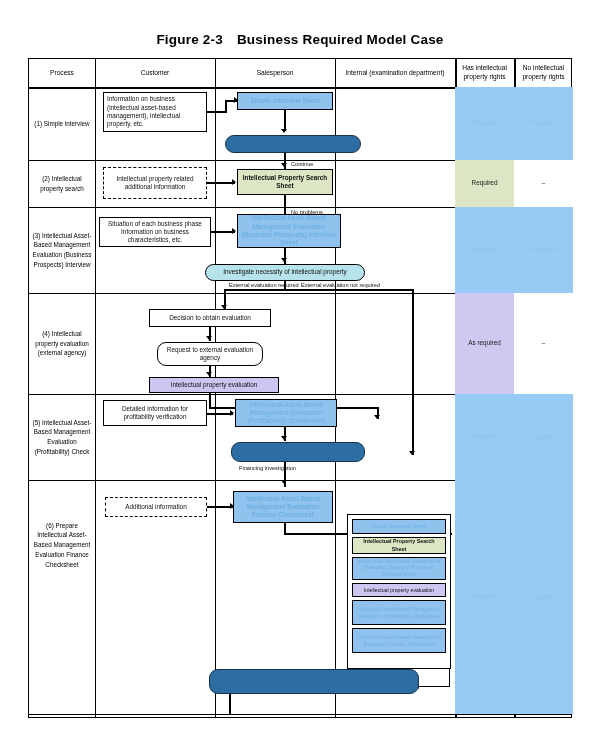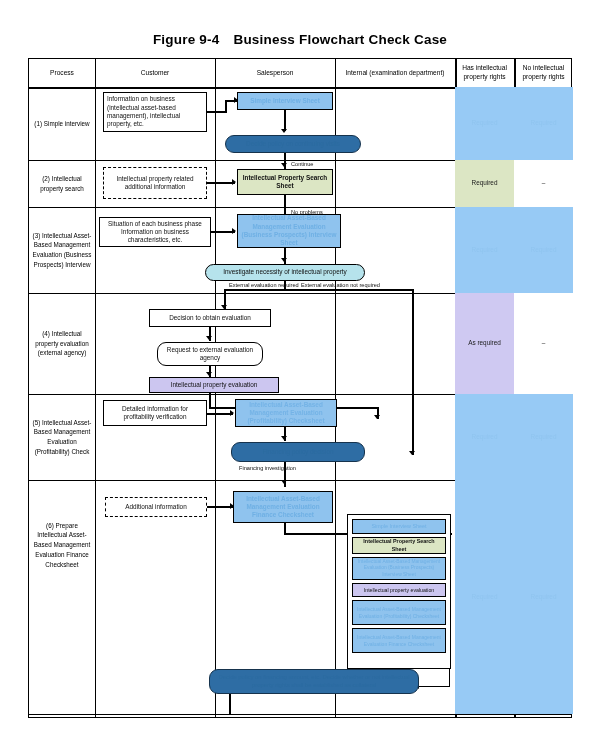--- a/index.html
+++ b/index.html
@@ -109,21 +109,21 @@
   .elabel {
     position:absolute; font-size:5.6px; color:#111; white-space:nowrap; z-index:5;
   }
 </style>
 </head>
 <body>
 
 <div id="page">
 
   <div class="fig-title">
-    <span class="num">Figure 9-4</span><span>Business Flowchart Check Case</span>
+    <span class="num">Figure 2-3</span><span>Business Required Model Case</span>
   </div>
 
   <div class="grid">
 
     <div class="vline" style="left:66px;"></div>
     <div class="vline" style="left:186px;"></div>
     <div class="vline" style="left:306px;"></div>
     <div class="vline thick" style="left:426px;"></div>
     <div class="vline thick" style="left:485px;"></div>
 

